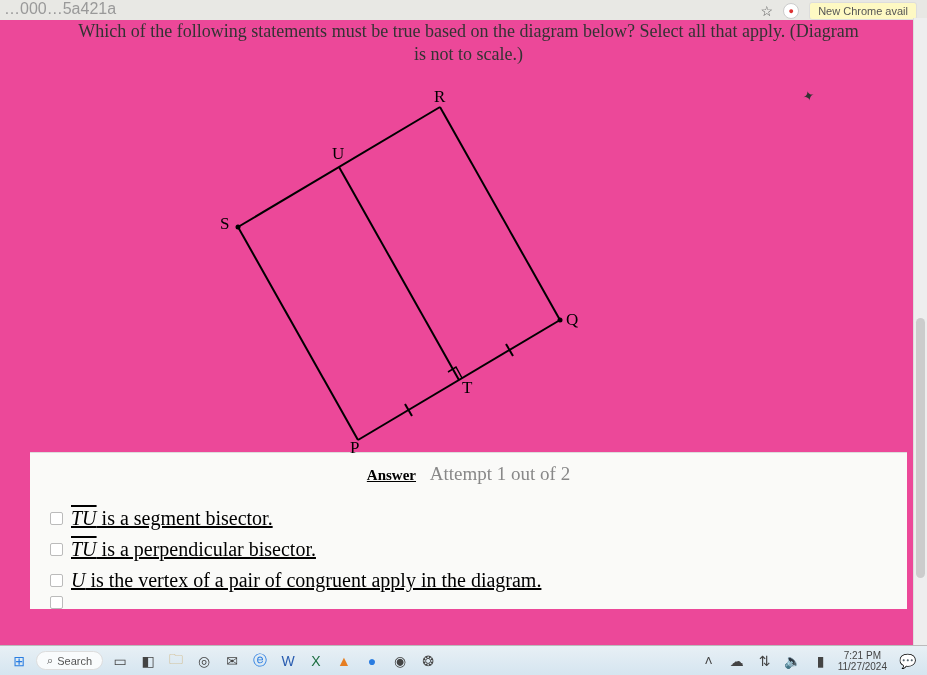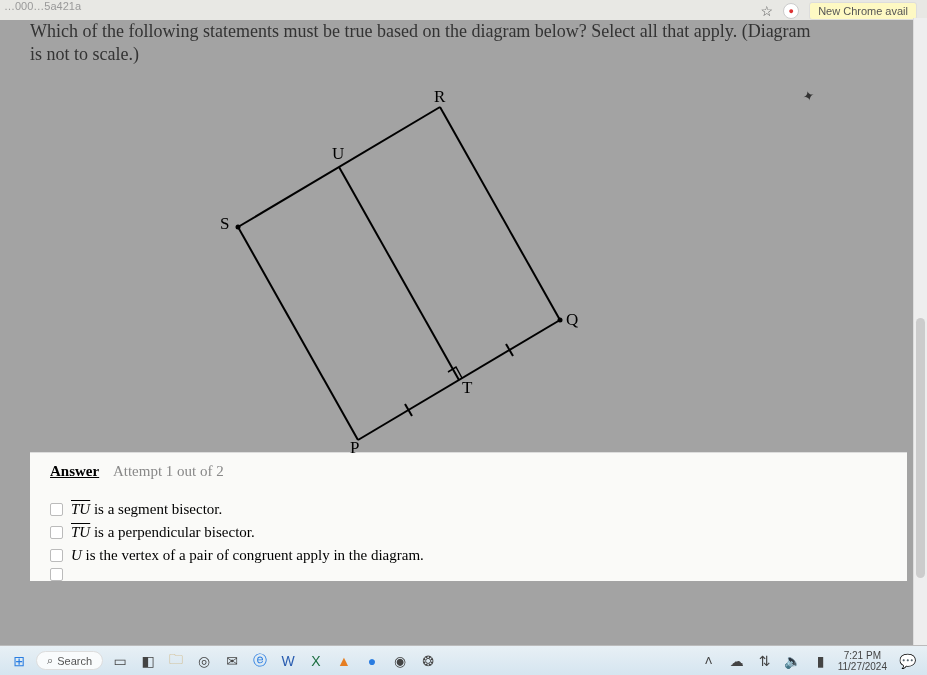--- a/index.html
+++ b/index.html
@@ -33,31 +33,32 @@
       border: 1px solid #ddd;
       padding: 2px 8px;
       font-size: 11px;
       font-family: Arial, sans-serif;
       color: #555;
       border-radius: 3px;
     }
     .url-fragment {
       position: absolute;
       top: 0; left: 4px;
-      font-size: 11px; color: #999;
+      font-size: 16px; color: #999;
       font-family: Arial, sans-serif;
     }
     .content {
       position: absolute;
       top: 20px;
       left: 0;
       right: 0;
       bottom: 30px;
-      background: #a3a3a3;
+      background: #ec4899;
       padding: 0 20px 0 30px;
+      text-align: center;
     }
     .question-text {
       font-size: 18px;
       color: #333;
       line-height: 1.3;
       margin-top: 0;
       filter: blur(0.3px);
     }
     .diagram-area {
       position: relative;
@@ -79,24 +80,25 @@
       margin-top: 10px;
       padding: 10px 20px 0 20px;
       border-top: 1px solid #ddd;
       background: #fafaf8;
     }
     .answer-header {
       font-size: 15px;
       margin-bottom: 18px;
     }
     .answer-bold { font-weight: bold; text-decoration: underline; }
-    .attempt-text { color: #888; font-size: 15px; margin-left: 10px; }
+    .attempt-text { color: #888; font-size: 19px; margin-left: 10px; }
     .options {
-      font-size: 15px;
+      font-size: 20px;
       line-height: 1.55;
+      text-decoration: underline;
     }
     .opt-row {
       display: flex;
       align-items: center;
       gap: 8px;
     }
     .checkbox {
       width: 13px; height: 13px;
       border: 1px solid #bbb;
       border-radius: 2px;

